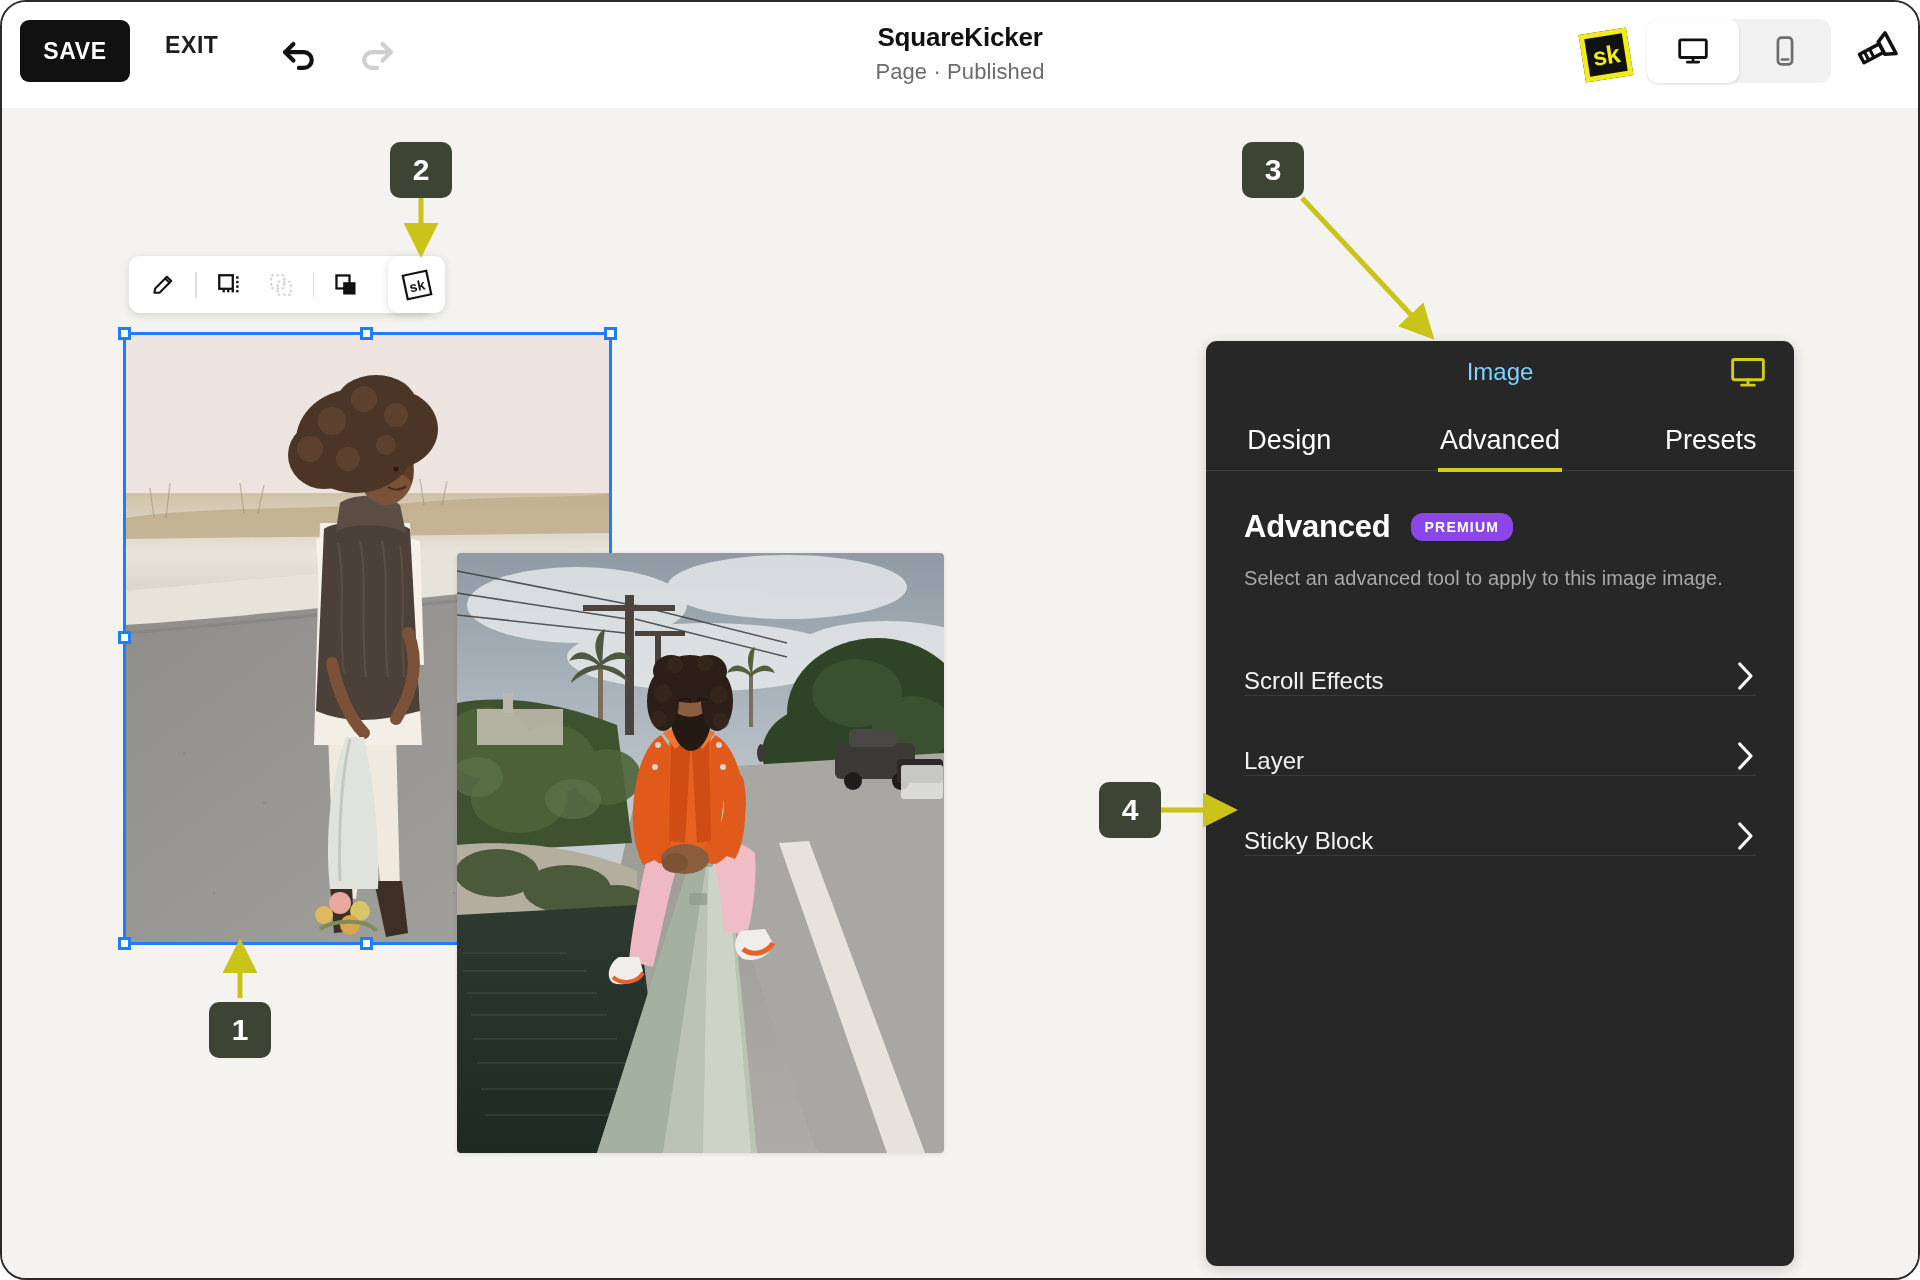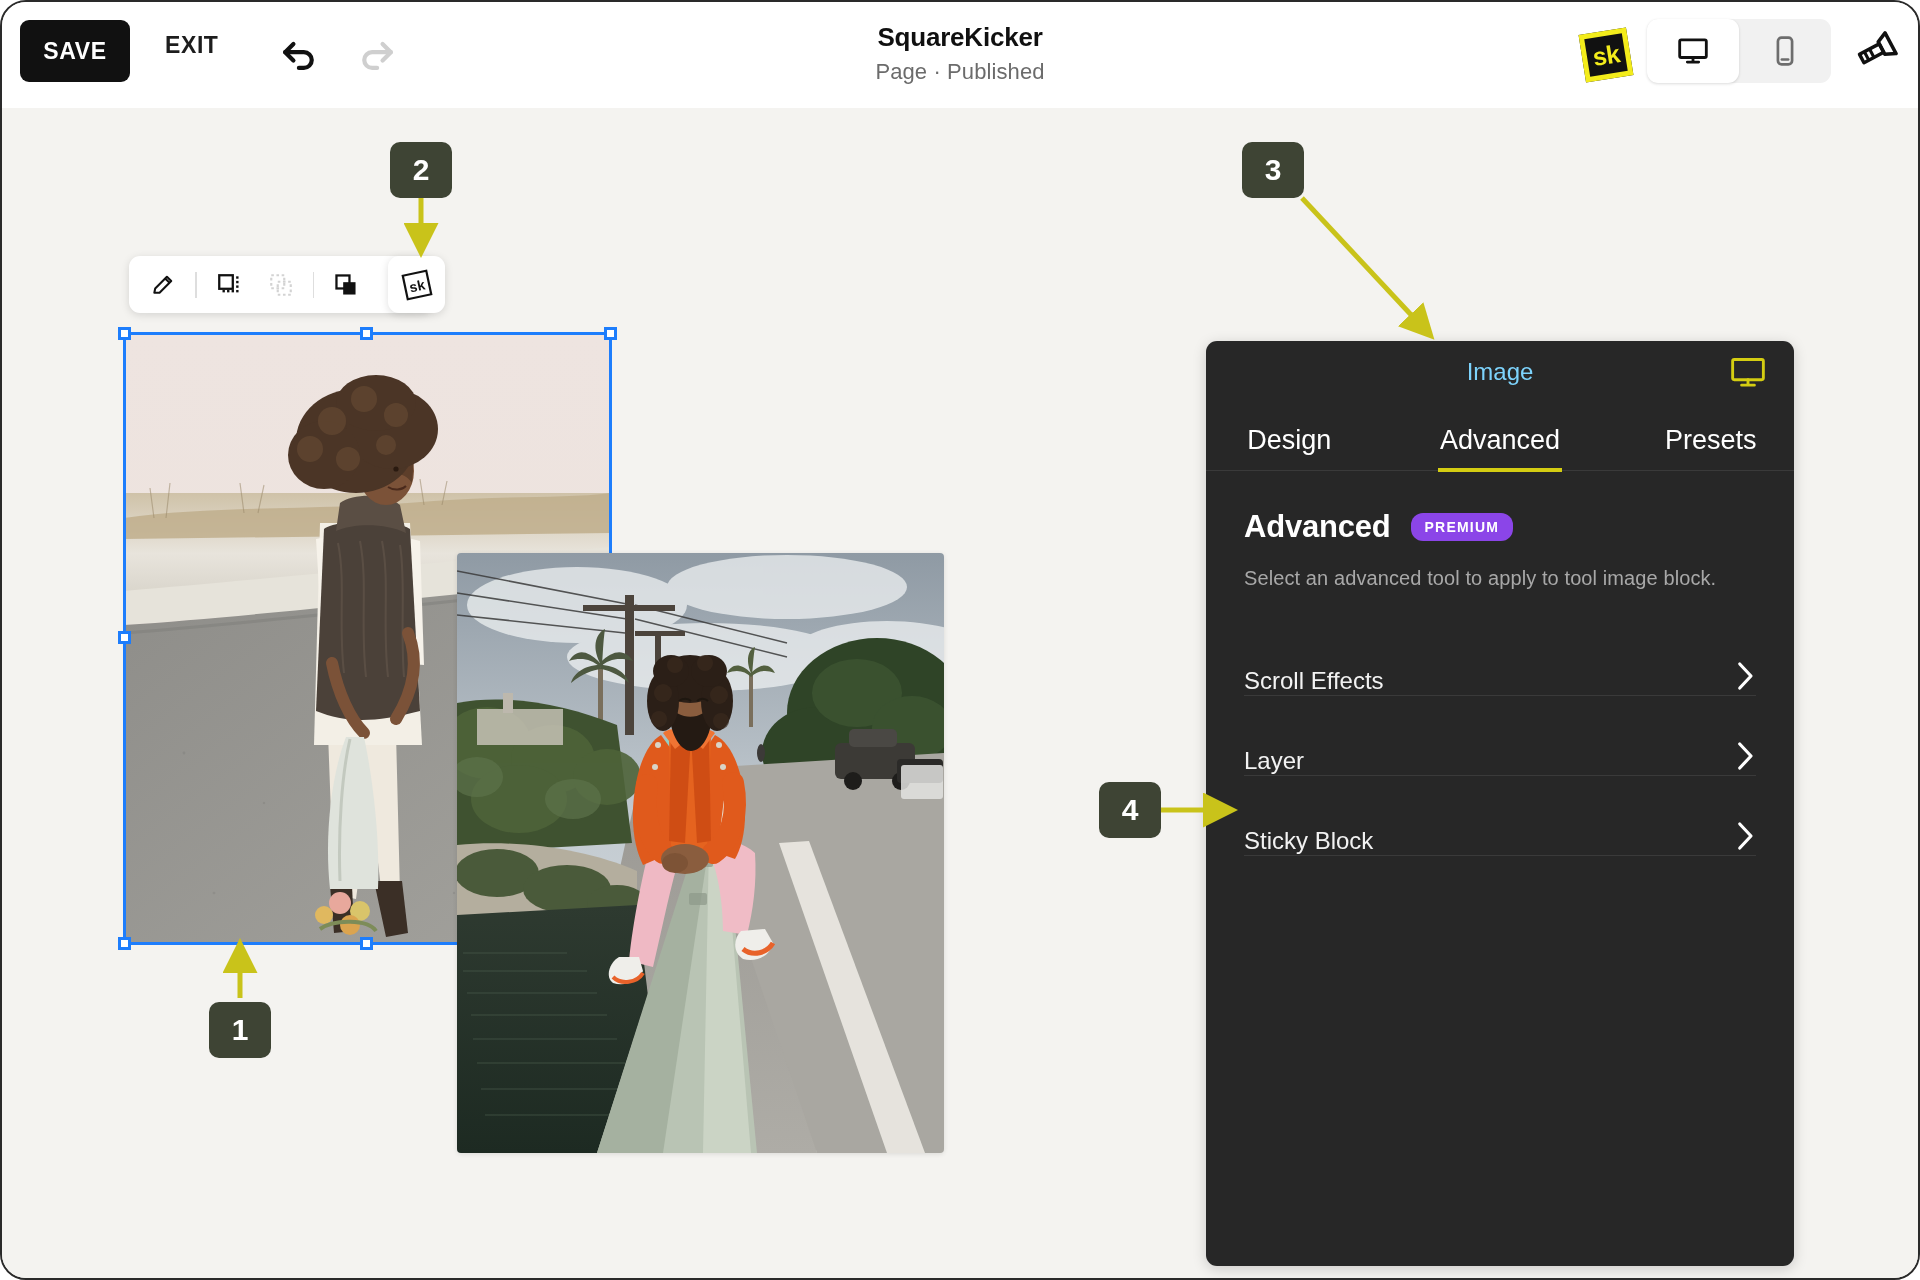--- a/index.html
+++ b/index.html
@@ -713,21 +713,21 @@
         <button class="panel-tab">Design</button>
         <button class="panel-tab active">Advanced</button>
         <button class="panel-tab">Presets</button>
       </div>
 
       <div id="panel-body">
         <div id="advanced-heading-row">
           <span id="advanced-heading">Advanced</span>
           <span id="premium-badge">PREMIUM</span>
         </div>
-        <div id="advanced-description">Select an advanced tool to apply to tool image block.</div>
+        <div id="advanced-description">Select an advanced tool to apply to this image image.</div>
 
         <div id="advanced-list">
           <div class="adv-item">
             <span class="adv-item-label">Scroll Effects</span>
             <span class="adv-chevron">
               <svg width="22" height="30" viewBox="0 0 12 20" fill="none">
                   <path d="M2.5 2 L10 10 L2.5 18" stroke="#ffffff" stroke-width="2.1" stroke-linecap="round" stroke-linejoin="round"></path>
                 </svg>
             </span>
           </div>

